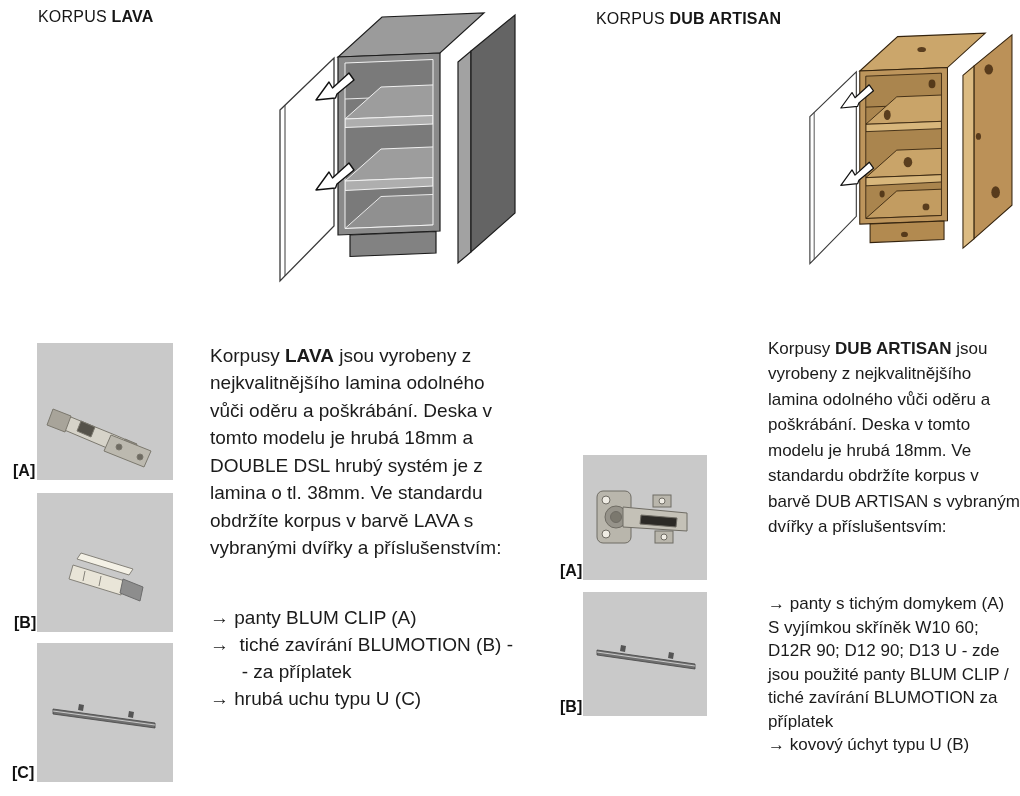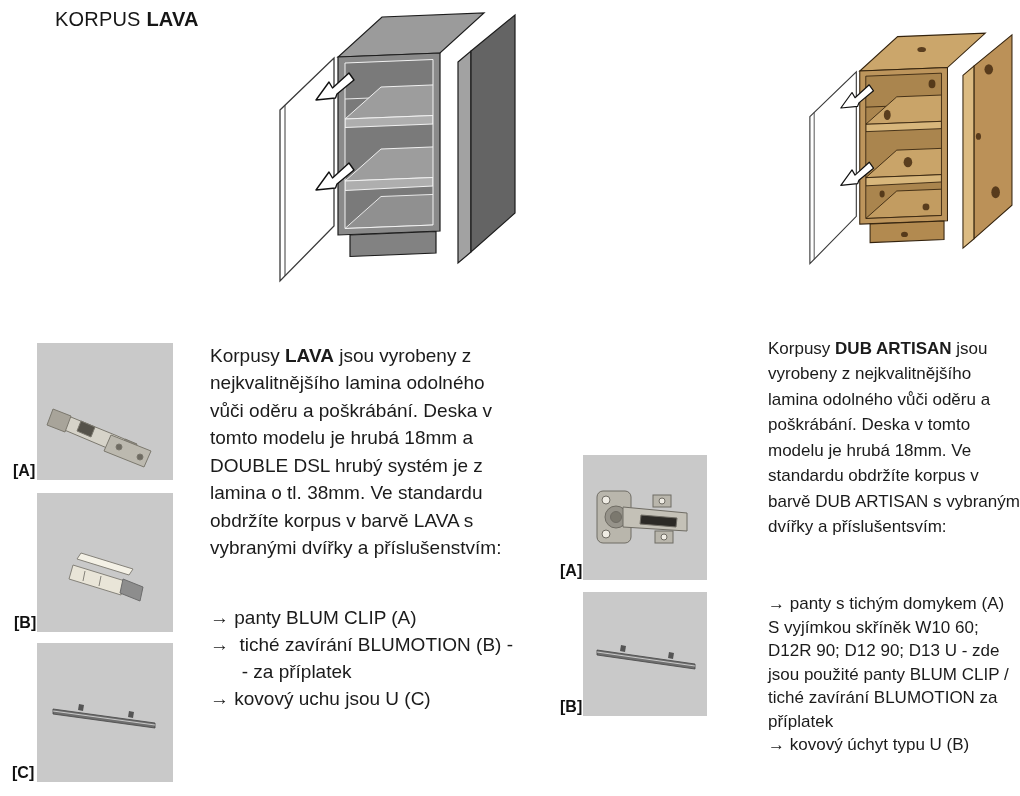--- a/index.html
+++ b/index.html
@@ -1,38 +1,39 @@
 <!DOCTYPE html>
 <html><head>
 <meta charset="utf-8">
 <style>
   html,body{margin:0;padding:0;background:#fff;}
   .page{position:relative;width:1020px;height:796px;background:#ffffff;overflow:hidden;
         font-family:"Liberation Sans",sans-serif;color:#1b1b1b;}
   .abs{position:absolute;}
-  .title{font-size:20px;letter-spacing:.2px;color:#161616;white-space:nowrap;margin-left:17px;}
+  .title{font-size:16px;letter-spacing:.2px;color:#161616;white-space:nowrap;}
   .title b{font-weight:700;}
   .textcol{white-space:pre-line;}
   .textcol .para{white-space:pre-line;}
   .textcol b{font-weight:700;}
   .col-lava{left:210px;top:314px;width:340px;font-size:19px;line-height:27.5px;}
   .col-lava .list{white-space:pre-wrap;margin-top:15px;line-height:27px;}
   .col-dub{left:768px;top:310px;width:256px;font-size:17px;line-height:25.5px;}
   .col-dub .list{white-space:pre-line;margin-top:27px;line-height:23.5px;}
   .pbox{background:#c9c9c9;}
   .plabel{font-size:16px;font-weight:600;color:#111;}
   svg{display:block;}
 </style>
 </head>
 <body>
 
 <div class="page">
 
   <div class="abs title" style="left:38px;top:8px;"><span>KORPUS </span><b>LAVA</b></div>
 
+  <div class="abs title" style="left:596px;top:10px;"><span>KORPUS </span><b>DUB ARTISAN</b></div>
 
   <svg class="abs" style="left:272px;top:0;" width="250" height="300" viewBox="0 0 250 300">
 
     <polygon points="186,62 199,51 199,252 186,263" fill="#a2a2a2" stroke="#1c1c1c" stroke-width="1.2"></polygon>
     <polygon points="199,51 243,15 243,213 199,252" fill="#646464" stroke="#1c1c1c" stroke-width="1.2"></polygon>
 
     <polygon points="66,57 168,53 212,13 110,17" fill="#9b9b9b" stroke="#1c1c1c" stroke-width="1.2"></polygon>
 
     <polygon points="66,57 168,53 168,231 66,235" fill="#8a8a8a" stroke="#1c1c1c" stroke-width="1.2"></polygon>
     <defs>
@@ -113,21 +114,21 @@
 nejkvalitnějšího lamina odolného
 vůči oděru a poškrábání. Deska v
 tomto modelu je hrubá 18mm a
 DOUBLE DSL hrubý systém je z
 lamina o tl. 38mm. Ve standardu
 obdržíte korpus v barvě LAVA s
 vybranými dvířky a příslušenstvím:</span></div>
     <div class="list">→ panty BLUM CLIP (A)
 →  tiché zavírání BLUMOTION (B) -
       - za příplatek
-→ kovový uchu jsou U (C)</div>
+→ hrubá uchu typu U (C)</div>
   </div>
 
   <div class="abs textcol col-dub">
     <div class="para"><span>Korpusy </span><b>DUB ARTISAN</b><span> jsou
 vyrobeny z nejkvalitnějšího
 lamina odolného vůči oděru a
 poškrábání. Deska v tomto
 modelu je hrubá 18mm. Ve
 standardu obdržíte korpus v
 barvě DUB ARTISAN s vybranými

